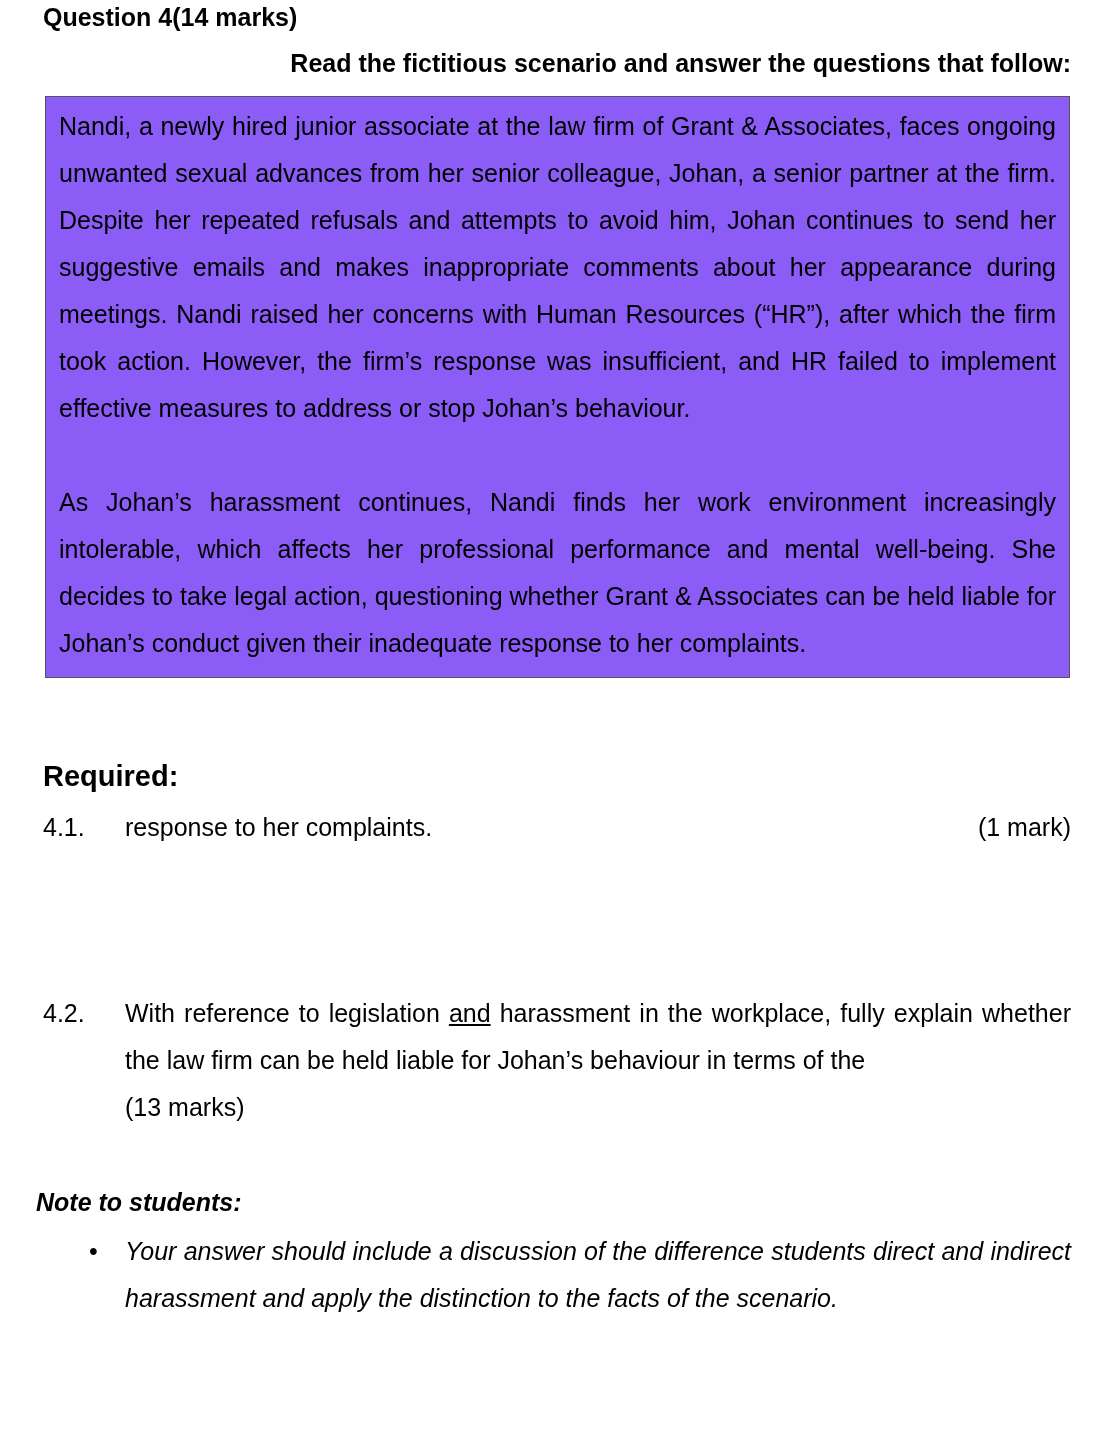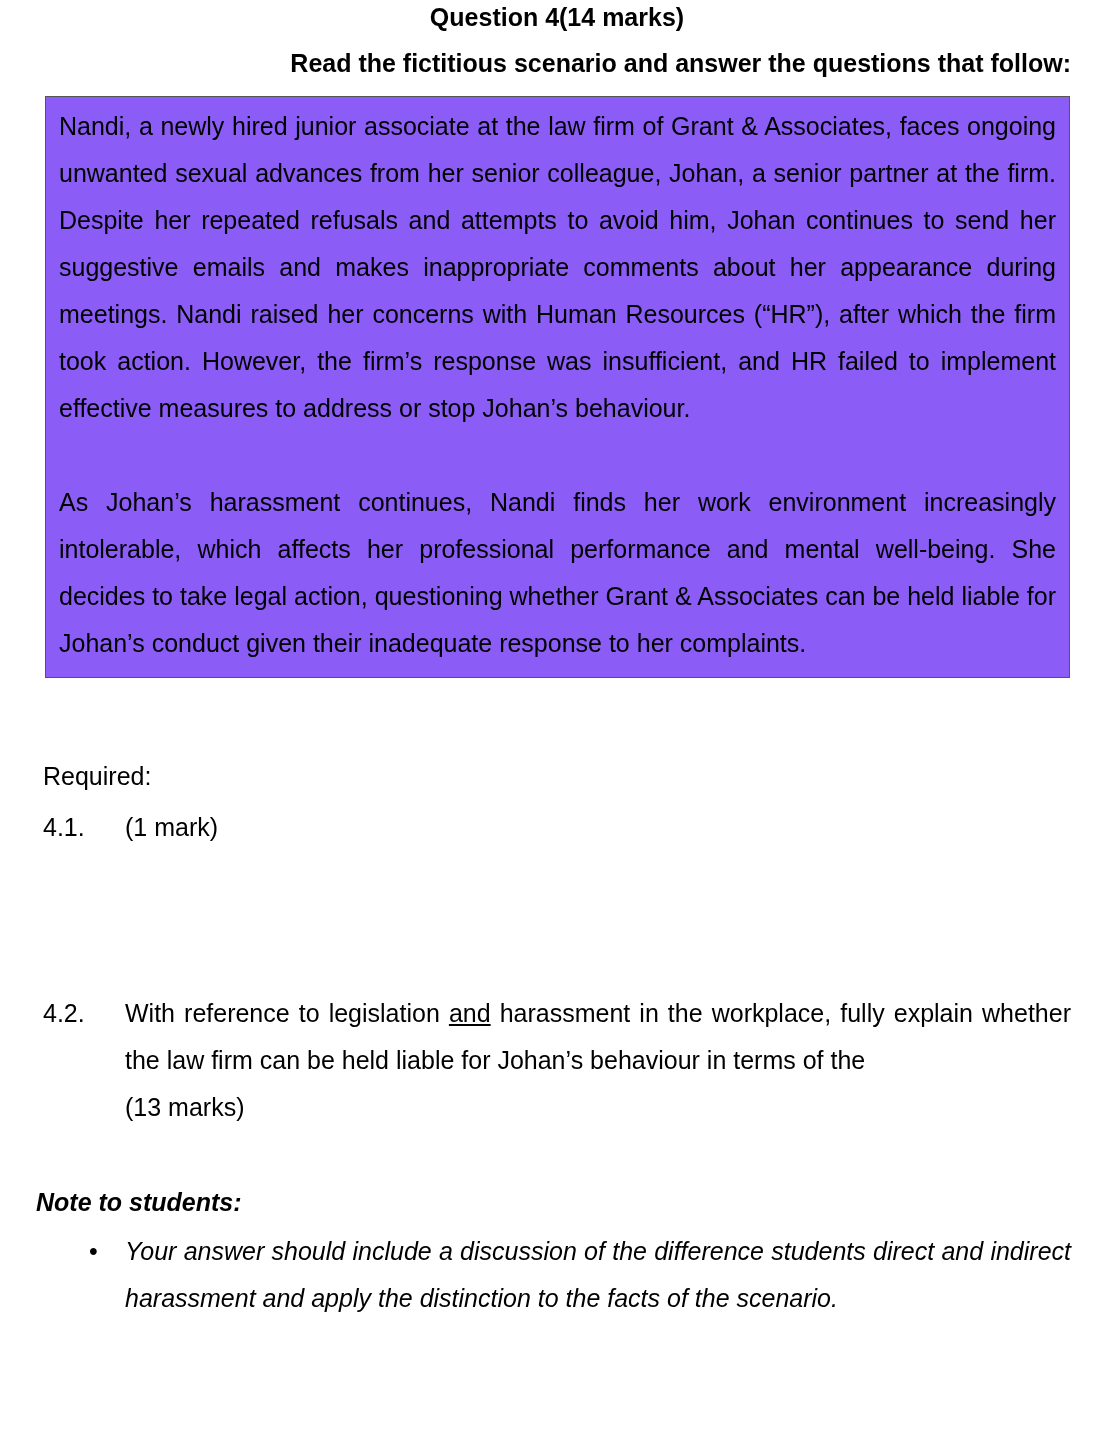--- a/index.html
+++ b/index.html
@@ -27,21 +27,21 @@
     box-sizing: border-box;
   }
 
   
   .header-row {
     position: absolute;
     left: 43px;
     top: 2px;
     width: 1028px;
     display: flex;
-    justify-content: center;
+    justify-content: flex-start;
     align-items: baseline;
   }
   .header-title,
   .header-marks {
     font-size: 25px;
     font-weight: bold;
     line-height: 30px;
     white-space: nowrap;
   }
 
@@ -78,22 +78,22 @@
   }
   .scenario-gap {
     height: 47px;
   }
 
   
   .required-heading {
     position: absolute;
     left: 43px;
     top: 760px;
-    font-size: 25px;
-    font-weight: normal;
+    font-size: 29px;
+    font-weight: bold;
     line-height: 32px;
   }
 
   
   .qitem {
     position: absolute;
     left: 43px;
     width: 1028px;
     font-size: 25px;
     line-height: 47px;
@@ -173,20 +173,21 @@
     <div class="scenario-gap"></div>
     <p class="scenario-para">As Johan’s harassment continues, Nandi finds her work environment increasingly intolerable, which affects her professional performance and mental well-being. She decides to take legal action, questioning whether Grant &amp; Associates can be held liable for Johan’s conduct given their inadequate response to her complaints.</p>
   </div>
 
   <div class="required-heading">Required:</div>
 
   <div class="qitem" id="q41">
     <div class="qnum">4.1.</div>
     <div class="qbody">
       <div class="last-line">
+        <span>response to her complaints.</span>
         <span>(1 mark)</span>
       </div>
     </div>
   </div>
 
   <div class="qitem" id="q42">
     <div class="qnum">4.2.</div>
     <div class="qbody">
       <span>With reference to legislation </span><u>and</u><span> harassment in the workplace, fully explain whether the law firm can be held liable for Johan’s behaviour in terms of the</span>
       <div class="last-line">

